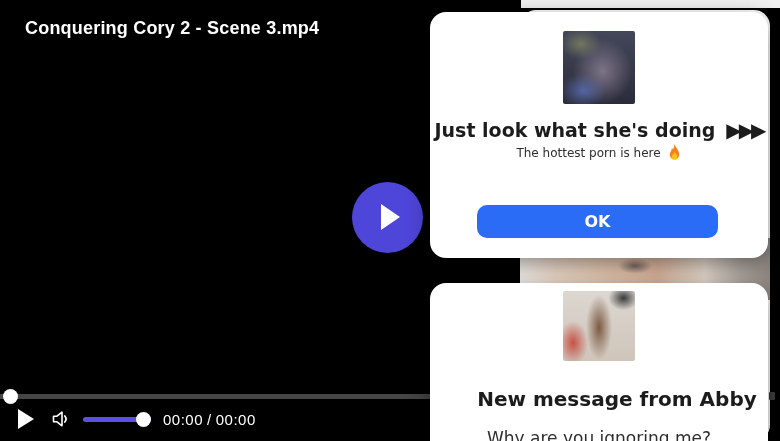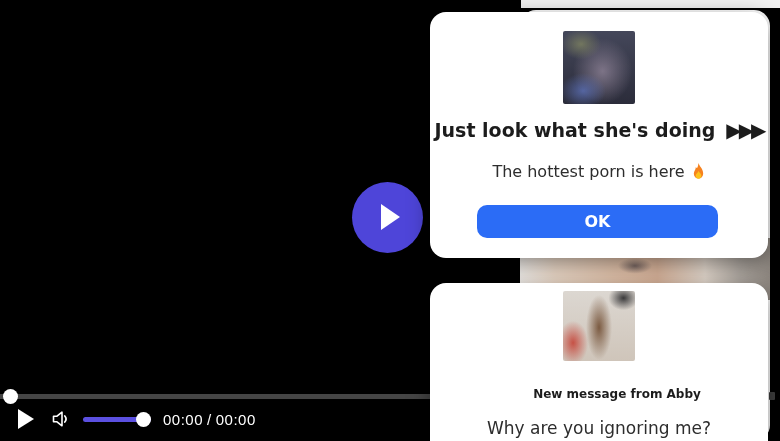--- a/index.html
+++ b/index.html
@@ -83,38 +83,39 @@
       radial-gradient(24% 62% at 50% 52%, rgba(118,84,58,.95), transparent 75%),
       radial-gradient(30% 25% at 84% 10%, rgba(40,40,42,.9), transparent 70%),
       linear-gradient(180deg,#dcd7d1,#cfc5ba);
   }
   .popup-title{
     margin-top:15px;font-size:19px;font-weight:bold;color:#1c1c1c;
     display:flex;justify-content:center;align-items:center;gap:11px;
   }
   .arrows{font-size:20px;letter-spacing:-3px;line-height:1;}
   .popup-sub{
-    margin-top:21px;font-size:16px;color:#2d2d2d;
+    margin-top:3px;font-size:12px;color:#2d2d2d;
     display:flex;justify-content:center;align-items:center;gap:6px;
   }
-  .popup-message .popup-title{margin-top:26px;font-size:12px;margin-left:36px;}
+  .popup-message .popup-title{margin-top:26px;font-size:20px;margin-left:36px;}
   .popup-message .popup-sub{margin-top:17px;font-size:17px;}
   .ok-button{
     position:absolute;left:47px;top:193px;width:241px;height:33px;
     background:#2b6cf6;border:none;border-radius:10px;color:#fff;
     font-size:16px;font-weight:bold;display:flex;align-items:center;justify-content:center;
     cursor:pointer;font-family:inherit;
   }
   .flame{width:15px;height:17px;display:inline-block;}
 </style>
 </head>
 <body>
 
 <div class="screen">
 
+  <div class="video-title">Conquering Cory 2 - Scene 3.mp4</div>
 
   <div class="big-play">
     <div class="tri"></div>
   </div>
 
   <div class="progress-track"></div>
   <div class="progress-thumb"></div>
 
   <div class="ctrl-play"></div>
 

